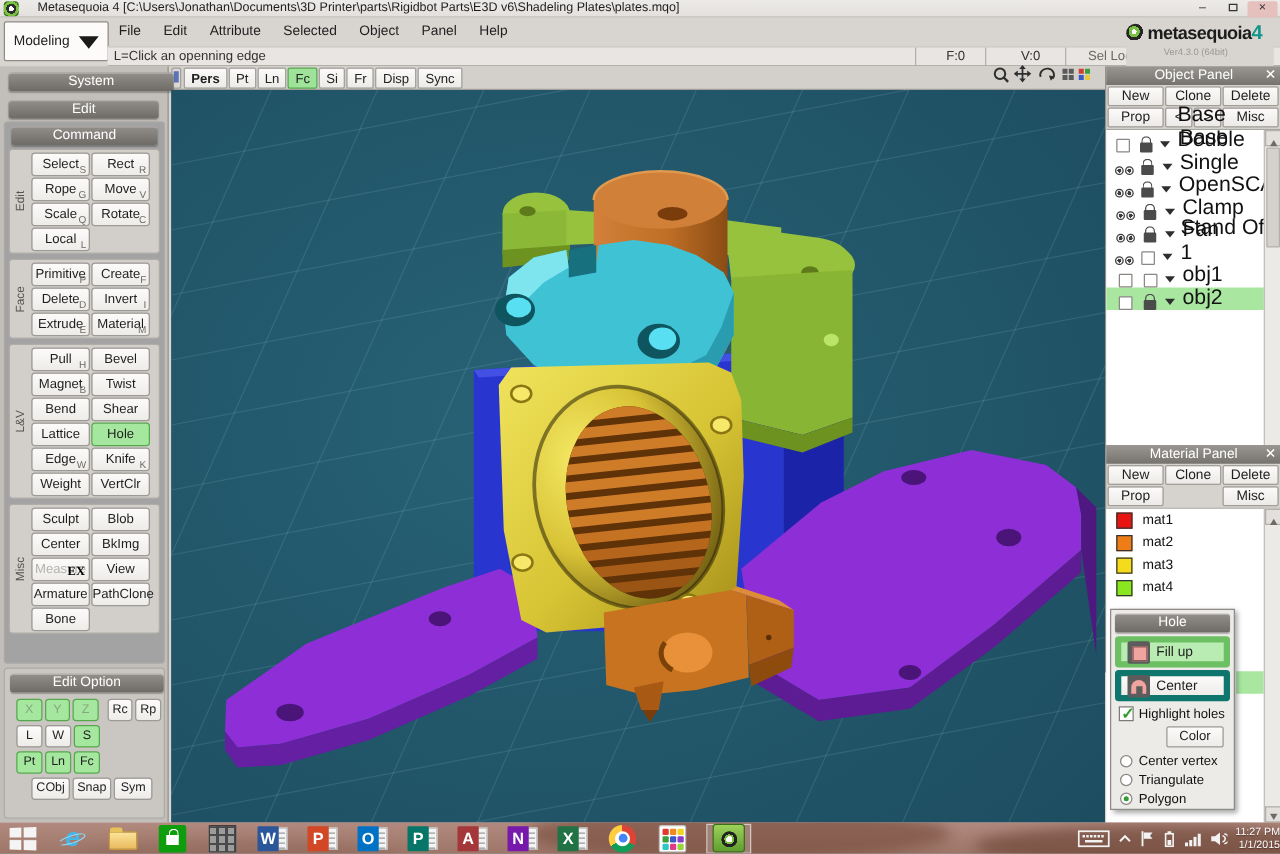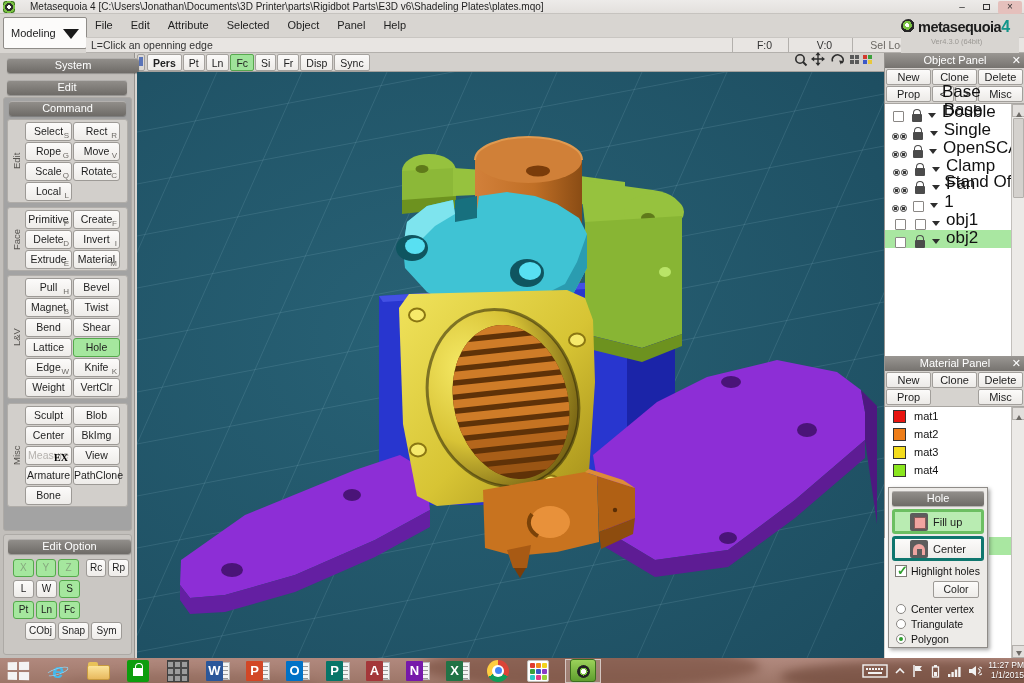--- a/index.html
+++ b/index.html
@@ -92,21 +92,21 @@
   .icon-eye{display:flex;gap:1px;}
   .eyeball{width:7px;height:7px;border:1px solid #3c3c3c;border-radius:50%;background:radial-gradient(circle, #3c3c3c 0 1.5px, #efefef 1.6px);}
   .icon-drop{width:0;height:0;border:4px solid transparent;border-top:5px solid #2e2e2e;margin-top:5px;}
   .mrow{display:flex;align-items:center;height:18px;padding-left:8px;font-size:11px;color:#111;gap:8px;}
   .swatch{width:13px;height:13px;border:1px solid #333;}
   .mat-sel-sliver{position:absolute;left:104px;top:130px;width:22px;height:18px;background:#a9e7a1;}
 
   
   .holedlg{position:absolute;left:888px;top:487px;width:100px;height:161px;background:#edebe8;border:1px solid #8f8c88;box-shadow:2px 2px 4px rgba(0,0,0,.35);z-index:6;}
   .holedlg .hdr{margin:3px;border-radius:2px;}
-  .hbtn{position:relative;display:flex;align-items:center;gap:5px;margin:2px 3px;height:25px;background:linear-gradient(#fcfbfa,#eeece9);border:3px solid #0f766e;border-radius:3px;font-size:11px;color:#1e1e1e;padding-left:15px;}
+  .hbtn{position:relative;display:flex;align-items:center;gap:5px;margin:2px 3px;height:25px;background:linear-gradient(#fcfbfa,#eeece9);border:5px solid #0f766e;border-radius:3px;font-size:11px;color:#1e1e1e;padding-left:5px;}
   .hbtn.on{background:#b9ecb2;border-color:#6cbf62;}
   .ic-fill{width:18px;height:18px;background:#5c5c5c;border-radius:2px;position:relative;}
   .ic-fill::after{content:"";position:absolute;left:4px;top:4px;width:10px;height:10px;background:#f0a4a0;border:1px solid #8a5a58;}
   .ic-bridge{width:18px;height:18px;background:#5c5c5c;border-radius:2px;position:relative;}
   .ic-bridge::after{content:"";position:absolute;left:3px;top:4px;width:12px;height:11px;background:#f0a4a0;border-radius:7px 7px 0 0;}
   .ic-bridge::before{content:"";position:absolute;left:6.5px;top:9px;width:5px;height:7px;background:#5c5c5c;z-index:1;}
   .hl-row{display:flex;align-items:center;gap:4px;margin:4px 0 2px 6px;font-size:10.5px;color:#111;}
   .cbx{position:relative;width:12px;height:12px;background:#fff;border:1px solid #7d7a76;}
   .cbx .chk{position:absolute;left:1px;top:-3px;color:#2f9e2f;font-size:13px;font-weight:bold;}
   .colorbtn{position:absolute;right:8px;top:93px;width:46px;height:17px;background:linear-gradient(#fcfbfa,#eeece9);border:1px solid #9d9a96;border-radius:2px;font-size:10.5px;text-align:center;line-height:15px;color:#1e1e1e;}

